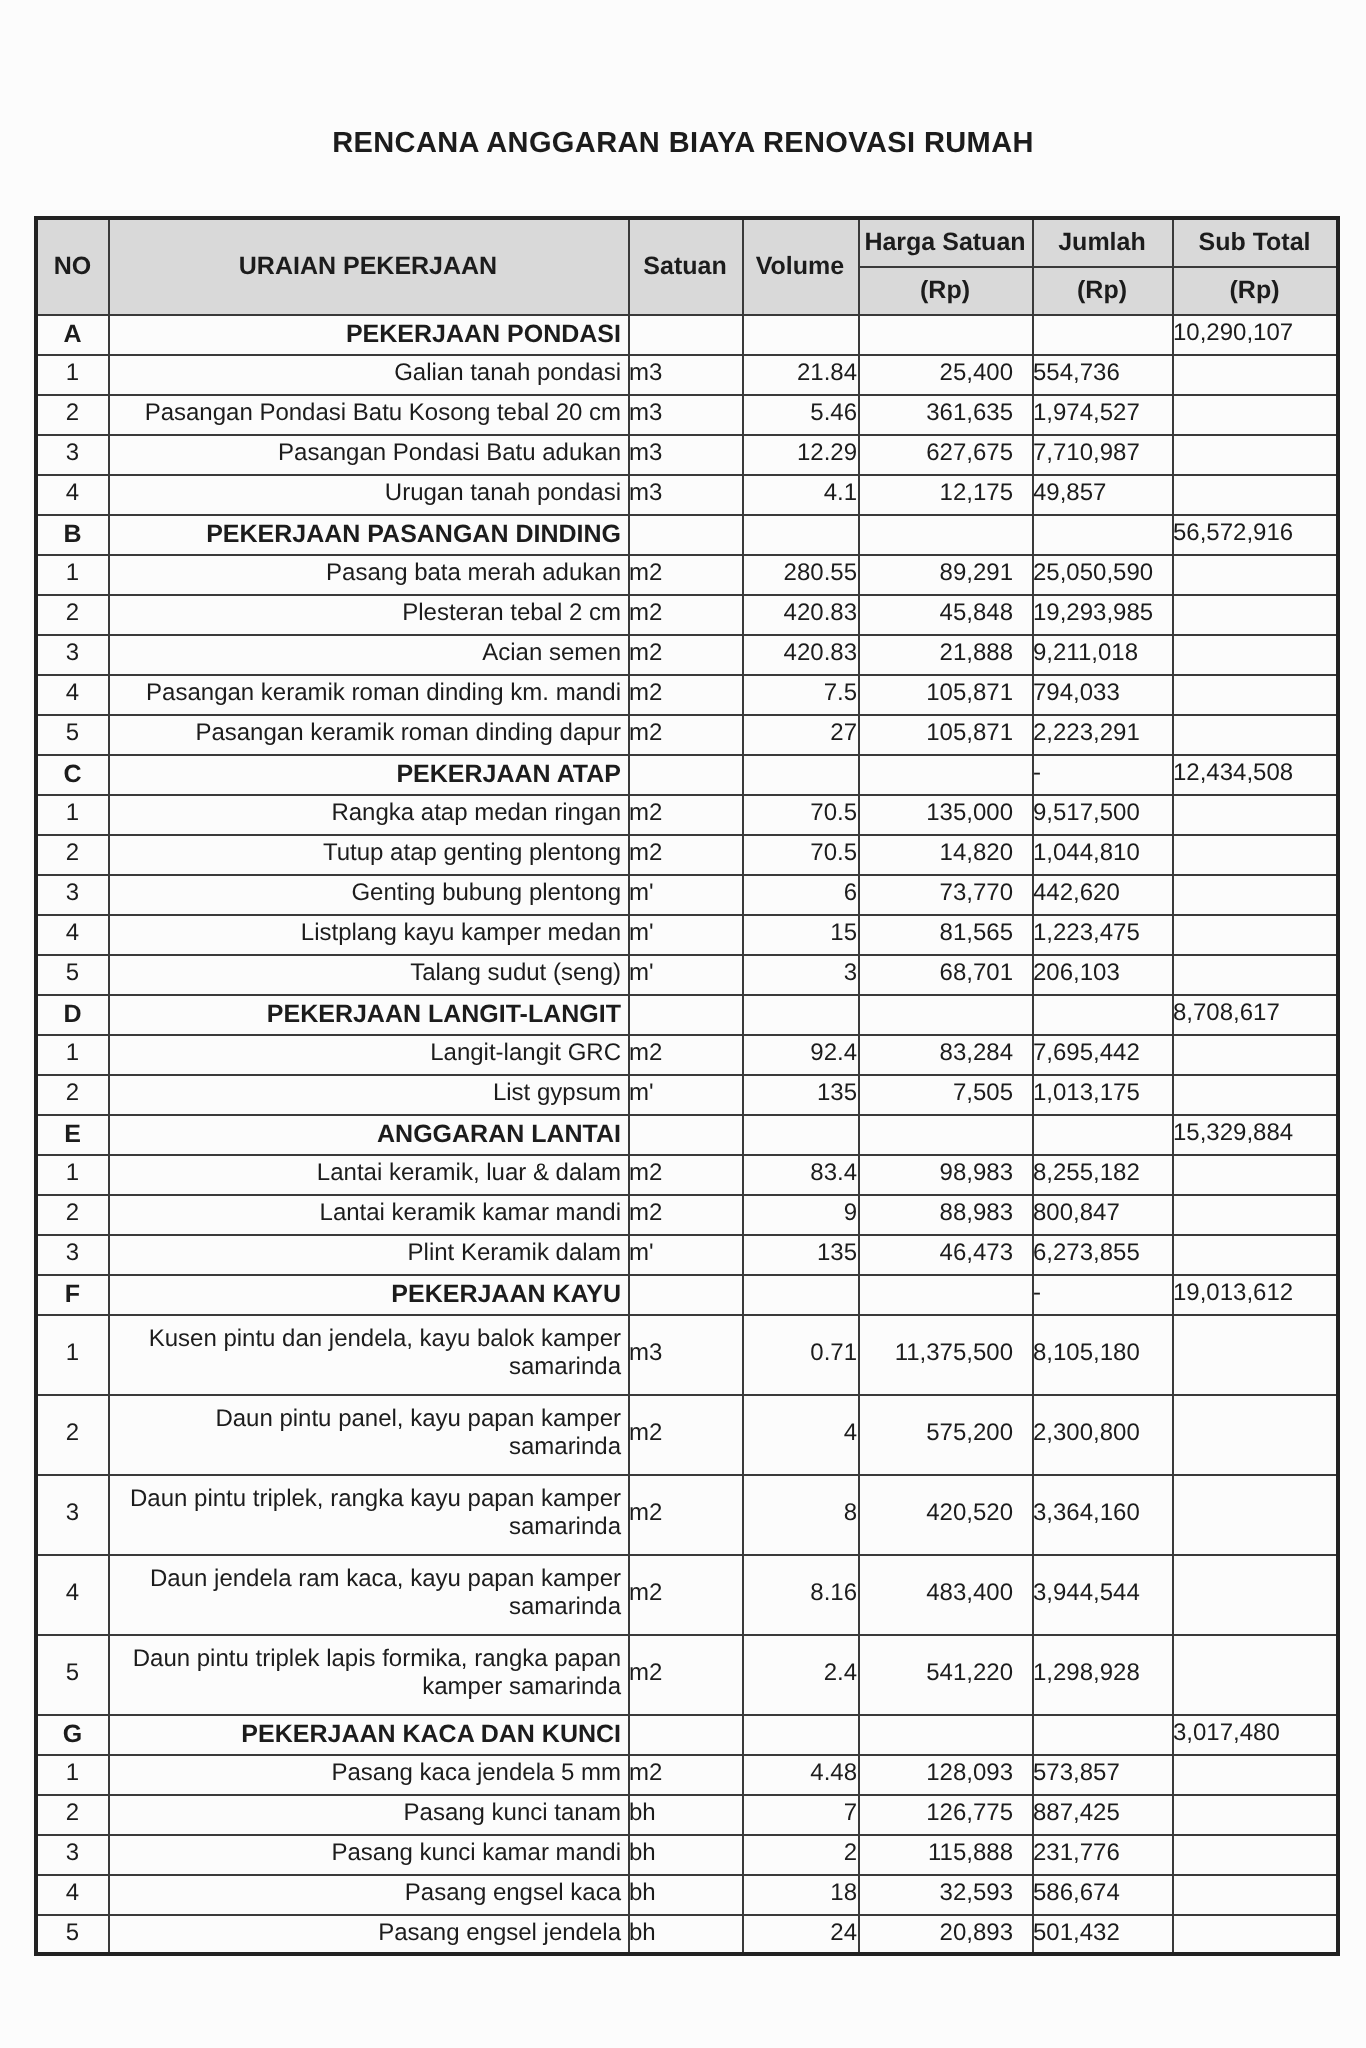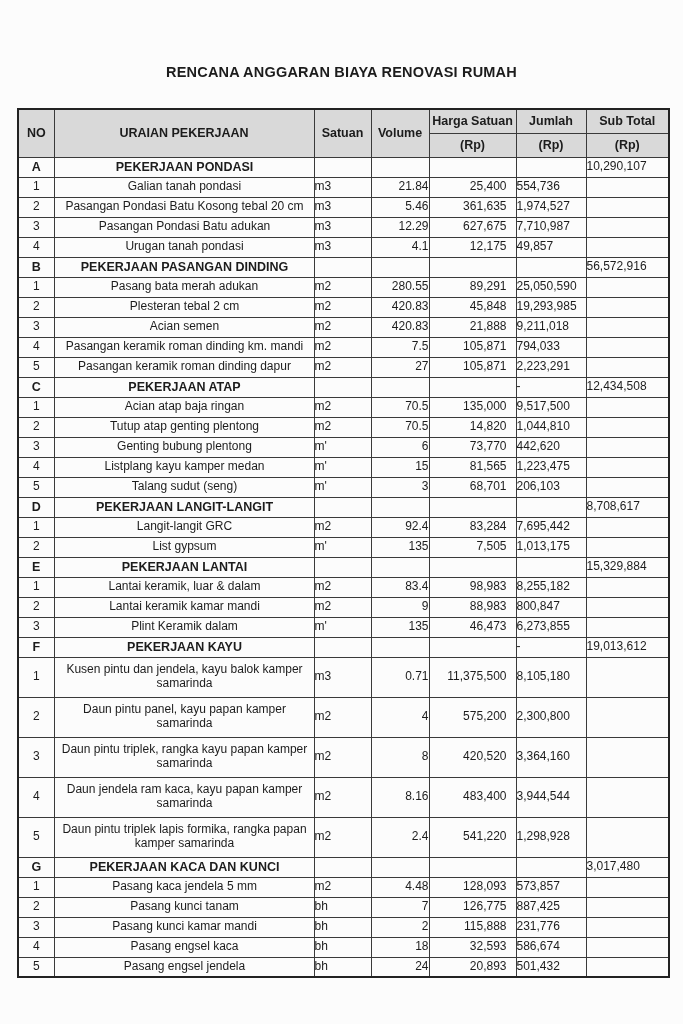--- a/index.html
+++ b/index.html
@@ -45,21 +45,21 @@
   .rab thead th{
     background:var(--header-bg);
     font-weight:bold;
     font-size:12.5px;
     text-align:center;
     height:24px;
   }
   .rab tbody td{height:20px;}
   .rab tbody tr.tall td{height:40px;}
   td.no{text-align:center;}
-  td.uraian{text-align:center;padding-left:4px;padding-right:3px;}
+  td.uraian{text-align:right;padding-left:4px;padding-right:3px;}
   td.satuan{text-align:left;}
   td.volume{text-align:right;}
   td.harga{text-align:right;padding-right:9px;}
   td.jumlah{text-align:left;padding-right:5px;}
   td.subtotal{text-align:left;padding-right:3px;}
   tr.section-row td.no,
   tr.section-row td.uraian{font-weight:bold;font-size:12.5px;}
 </style>
 </head>
 <body>
@@ -198,21 +198,21 @@
           <td class="no">C</td>
           <td class="uraian">PEKERJAAN ATAP</td>
           <td class="satuan"></td>
           <td class="volume"></td>
           <td class="harga"></td>
           <td class="jumlah">-</td>
           <td class="subtotal">12,434,508</td>
         </tr>
         <tr>
           <td class="no">1</td>
-          <td class="uraian">Acian atap baja ringan</td>
+          <td class="uraian">Rangka atap medan ringan</td>
           <td class="satuan">m2</td>
           <td class="volume">70.5</td>
           <td class="harga">135,000</td>
           <td class="jumlah">9,517,500</td>
           <td class="subtotal"></td>
         </tr>
         <tr>
           <td class="no">2</td>
           <td class="uraian">Tutup atap genting plentong</td>
           <td class="satuan">m2</td>
@@ -270,21 +270,21 @@
           <td class="no">2</td>
           <td class="uraian">List gypsum</td>
           <td class="satuan">m'</td>
           <td class="volume">135</td>
           <td class="harga">7,505</td>
           <td class="jumlah">1,013,175</td>
           <td class="subtotal"></td>
         </tr>
         <tr class="section-row">
           <td class="no">E</td>
-          <td class="uraian">PEKERJAAN LANTAI</td>
+          <td class="uraian">ANGGARAN LANTAI</td>
           <td class="satuan"></td>
           <td class="volume"></td>
           <td class="harga"></td>
           <td class="jumlah"></td>
           <td class="subtotal">15,329,884</td>
         </tr>
         <tr>
           <td class="no">1</td>
           <td class="uraian">Lantai keramik, luar &amp; dalam</td>
           <td class="satuan">m2</td>

